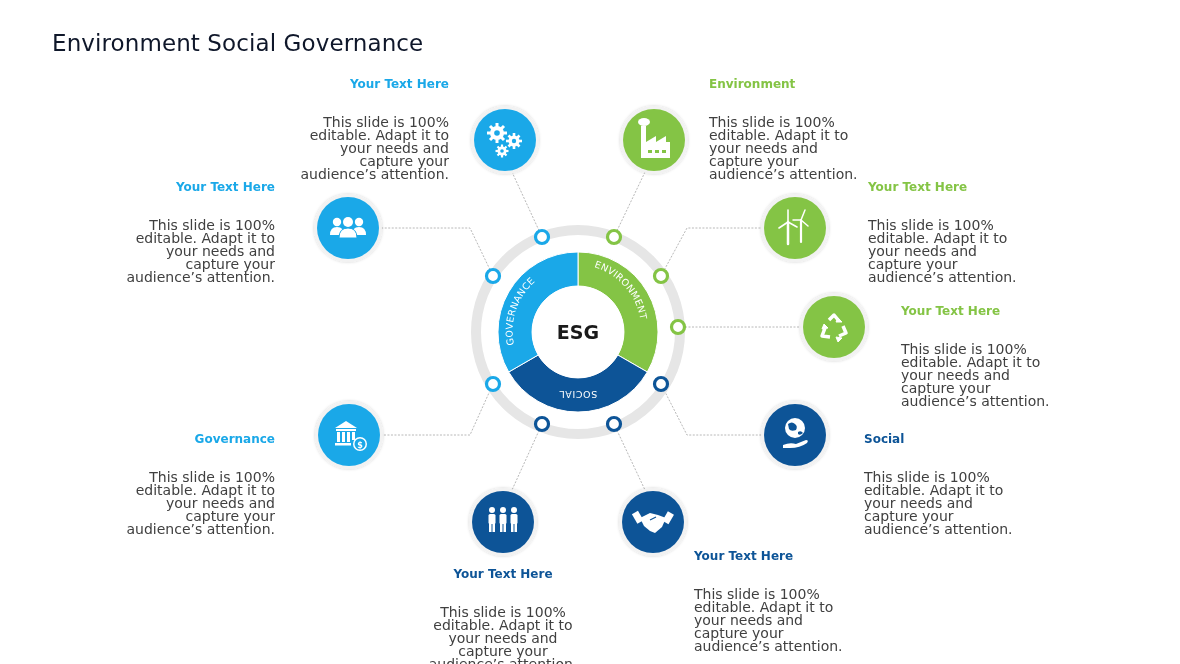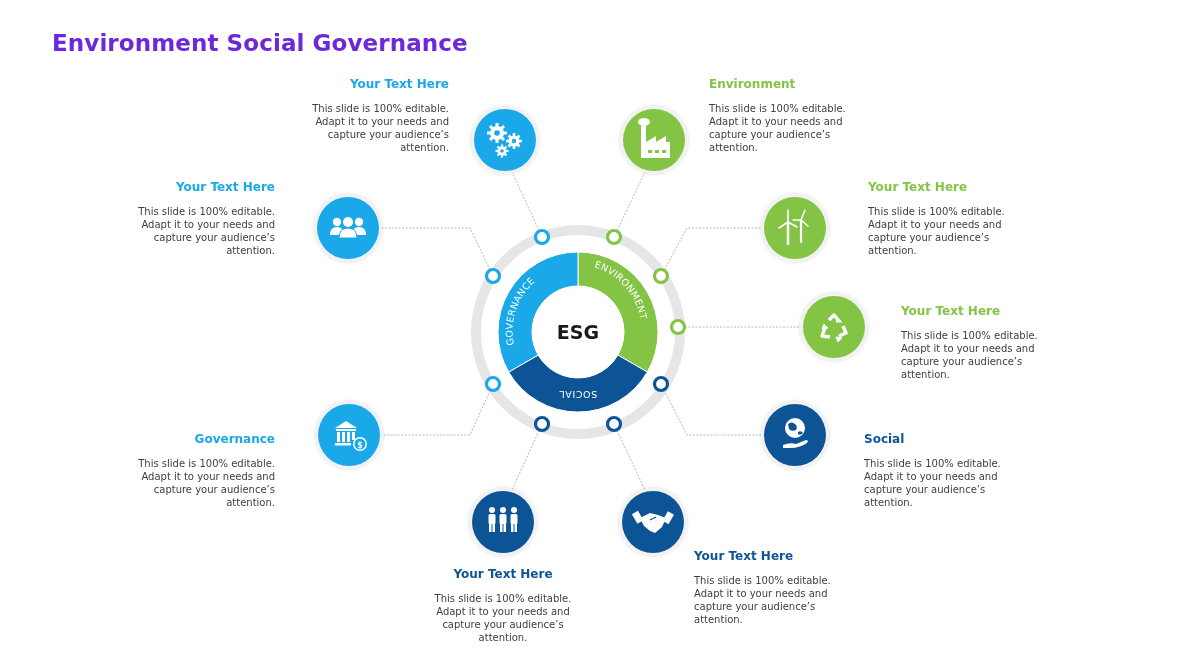--- a/index.html
+++ b/index.html
@@ -1,21 +1,21 @@
 <!DOCTYPE html>
 <html><head>
 <meta charset="utf-8">
 <style>
   html, body { margin: 0; padding: 0; background: #ffffff; }
   body { width: 1180px; height: 664px; position: relative; overflow: hidden; font-family: "DejaVu Sans", sans-serif; }
-  .title { position: absolute; left: 52px; top: 30px; font-size: 23px; color: #6d28d9; font-weight: bold; letter-spacing: 0.1px; }
+  .title { position: absolute; left: 52px; top: 30px; font-size: 23px; color: #0f172a; font-weight: normal; letter-spacing: 0.1px; }
   .diagram { position: absolute; left: 0; top: 0; width: 1180px; height: 664px; }
   .block { position: absolute; width: 200px; }
   .block .heading { font-size: 12px; font-weight: bold; line-height: 20px; white-space: nowrap; }
-  .block .body { font-size: 10px; line-height: 13px; color: #404040; margin-top: 8px; }
+  .block .body { font-size: 14px; line-height: 13px; color: #404040; margin-top: 22px; }
   .block.right { text-align: right; }
   .block.left { text-align: left; }
   .block.center { text-align: center; }
   .c-light { color: #1aa8e8; }
   .c-green { color: #84c445; }
   .c-dark { color: #0d5497; }
 </style>
 </head>
 <body>
 

